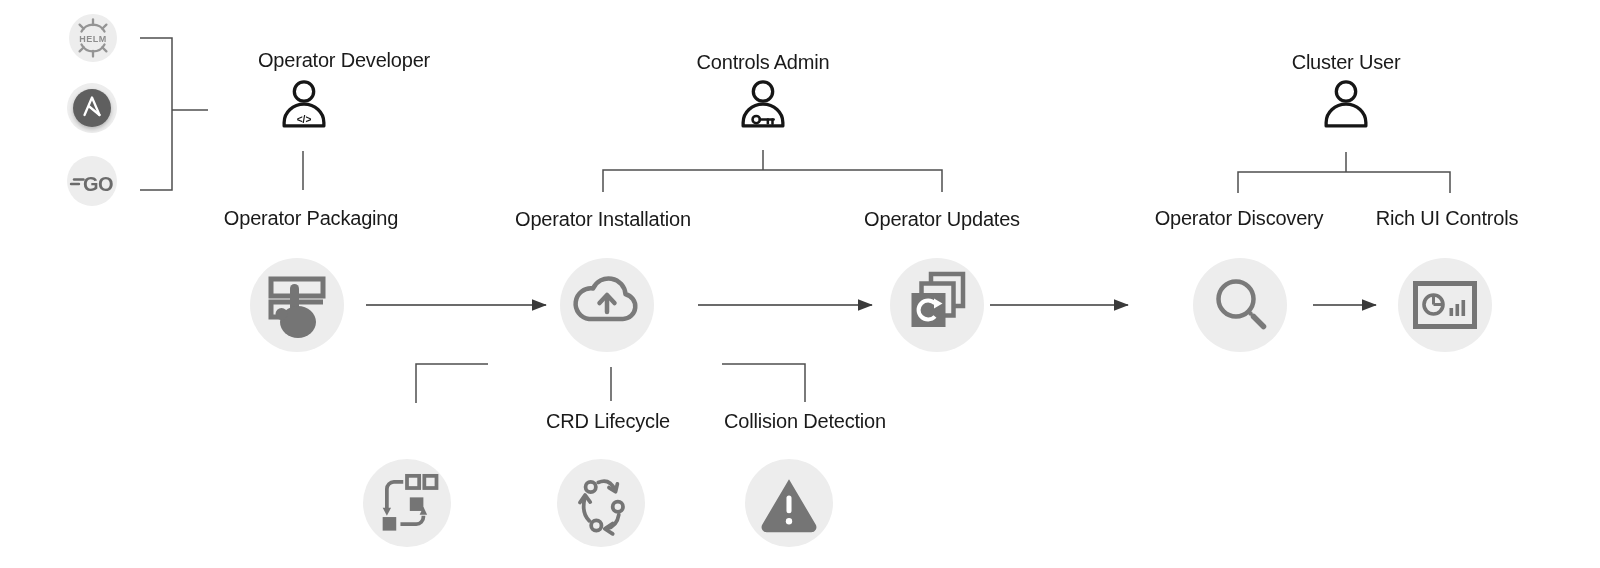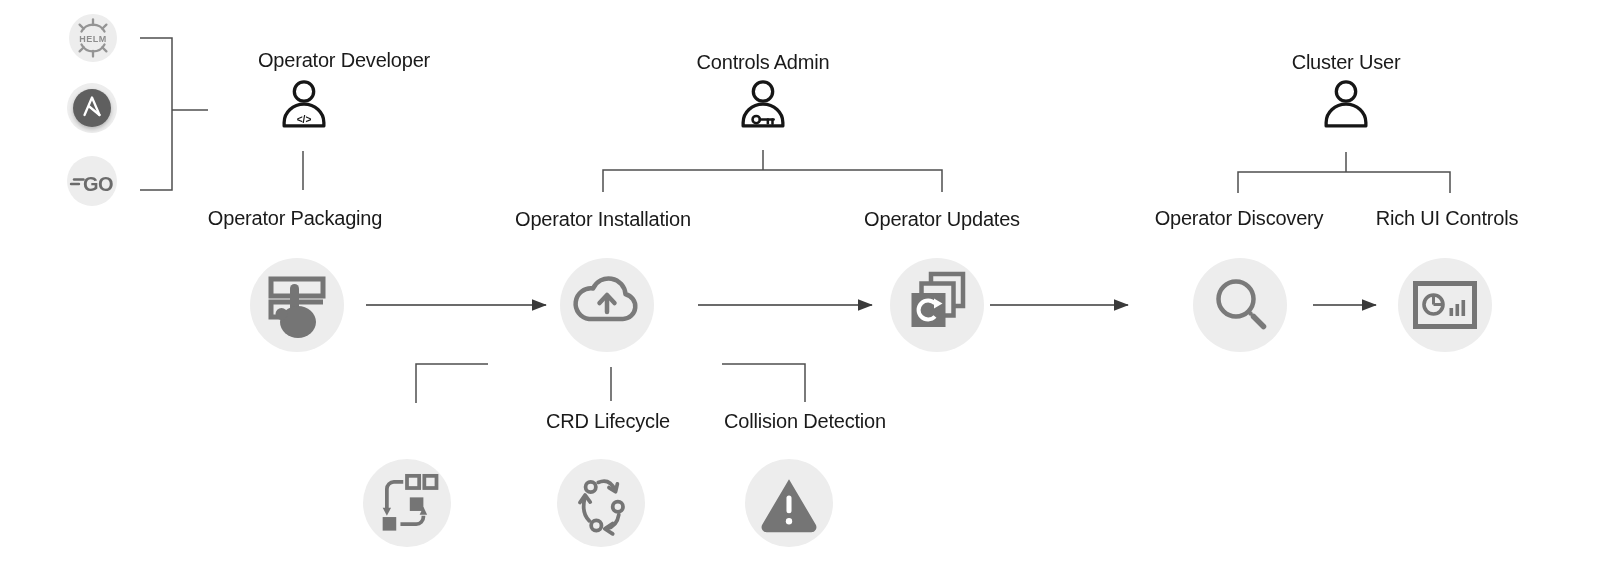--- a/index.html
+++ b/index.html
@@ -118,21 +118,21 @@
       <line x1="37" y1="45" x2="37" y2="48.8"></line>
       <line x1="41.8" y1="45" x2="41.8" y2="49.3"></line>
     </g>
   </svg>
 
   <svg class="person" style="left:1346px;top:76px;" width="62" height="62" viewBox="0 0 64 64">
     <circle cx="32" cy="16" r="10" fill="#ffffff" stroke="#161616" stroke-width="3.4"></circle>
     <path d="M11.5 51.5 V48 a20.5 19 0 0 1 41 0 v3.5 Z" fill="#ffffff" stroke="#161616" stroke-width="3.4" stroke-linejoin="round"></path>
   </svg>
 
-  <div class="lbl" style="left:295px;top:206px;">Operator Packaging</div>
+  <div class="lbl" style="left:311px;top:206px;">Operator Packaging</div>
   <div class="lbl" style="left:942px;top:207px;">Operator Updates</div>
   <div class="lbl" style="left:603px;top:207px;">Operator Installation</div>
   <div class="lbl" style="left:1239px;top:206px;">Operator Discovery</div>
   <div class="lbl" style="left:1447px;top:206px;">Rich UI Controls</div>
 
   <div class="circle" style="left:297px;top:305px;">
     <svg width="94" height="94" viewBox="0 0 94 94">
       <g stroke="#757575" stroke-width="5" fill="none">
         <rect x="21" y="21" width="52" height="17"></rect>
         <rect x="21" y="44" width="24" height="15"></rect>

